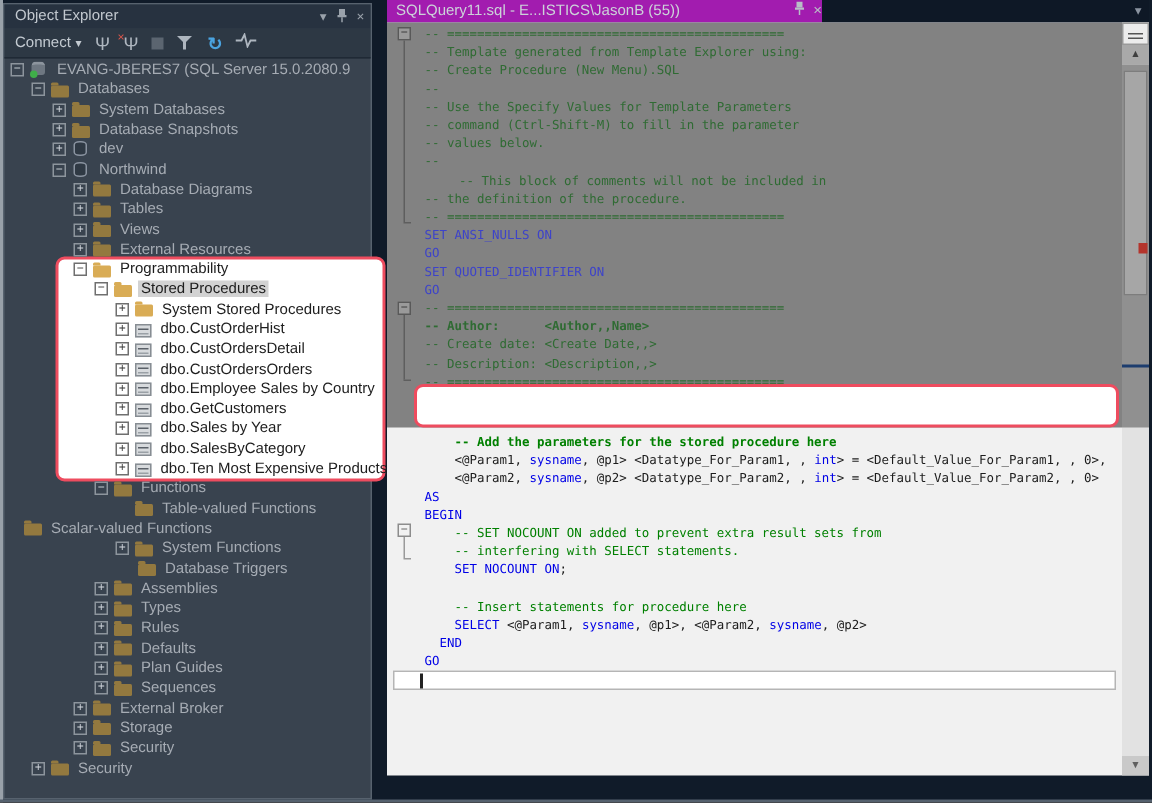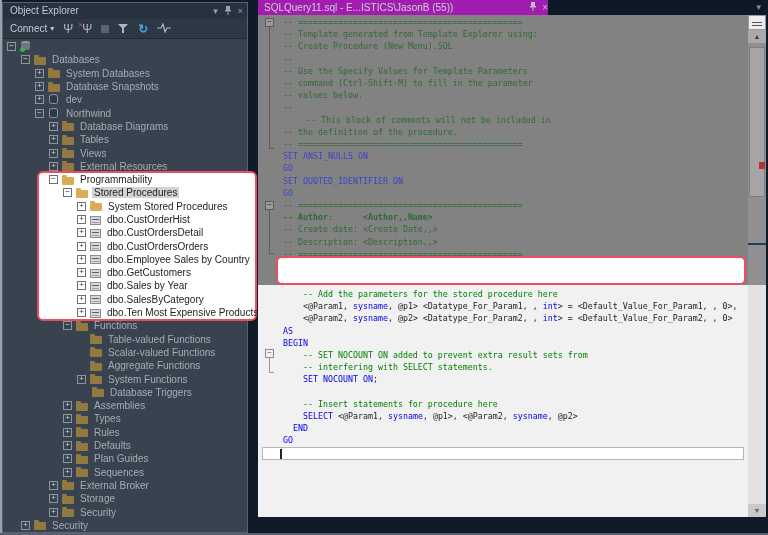--- a/index.html
+++ b/index.html
@@ -150,20 +150,21 @@
         <svg width="14" height="10" viewBox="0 0 14 10">
             <polyline points="0,5 4,5 6,1 8,9 10,5 14,5" stroke="#aeb6bf" stroke-width="1.2" fill="none"></polyline>
           </svg>
       </span>
     </div>
     <div id="oe-box"></div>
     <div id="oe-tree">
         <div class="tree-row" style="padding-left: 4px;">
           <span class="expand">−</span>
           <span class="tree-icon icon-server"></span>
+          <span class="tree-label">EVANG-JBERES7 (SQL Server 15.0.2080.9</span>
         </div>
         <div class="tree-row" style="padding-left: 18px;">
           <span class="expand">−</span>
           <span class="tree-icon icon-folder"></span>
           <span class="tree-label">Databases</span>
         </div>
         <div class="tree-row" style="padding-left: 32px;">
           <span class="expand">+</span>
           <span class="tree-icon icon-folder"></span>
           <span class="tree-label">System Databases</span>
@@ -261,29 +262,24 @@
         <div class="tree-row" style="padding-left: 60px;">
           <span class="expand">−</span>
           <span class="tree-icon icon-folder"></span>
           <span class="tree-label">Functions</span>
         </div>
         <div class="tree-row" style="padding-left: 74px;">
           <span class="expand none"></span>
           <span class="tree-icon icon-folder"></span>
           <span class="tree-label">Table-valued Functions</span>
         </div>
-        <div class="tree-row" style="padding-left: 74px;">
+        <div class="tree-row" style="">
           <span class="expand none"></span>
           <span class="tree-icon icon-folder"></span>
           <span class="tree-label">Scalar-valued Functions</span>
-        </div>
-        <div class="tree-row" style="padding-left: 74px;">
-          <span class="expand none"></span>
-          <span class="tree-icon icon-folder"></span>
-          <span class="tree-label">Aggregate Functions</span>
         </div>
         <div class="tree-row" style="padding-left: 74px;">
           <span class="expand">+</span>
           <span class="tree-icon icon-folder"></span>
           <span class="tree-label">System Functions</span>
         </div>
         <div class="tree-row" style="padding-left: 76px;">
           <span class="expand none"></span>
           <span class="tree-icon icon-folder"></span>
           <span class="tree-label">Database Triggers</span>
@@ -385,21 +381,21 @@
           <div class="code-line dim" style="top: 135.2px;"><span class="tok-k">SET ANSI_NULLS ON</span></div>
           <div class="code-line dim" style="top: 147.4px;"><span class="tok-k">GO</span></div>
           <div class="code-line dim" style="top: 159.6px;"><span class="tok-k">SET QUOTED_IDENTIFIER ON</span></div>
           <div class="code-line dim" style="top: 171.8px;"><span class="tok-k">GO</span></div>
           <div class="code-line dim" style="top: 184px;"><span class="tok-g">-- =============================================</span></div>
           <div class="code-line dim" style="top: 196.2px; font-weight: bold;"><span class="tok-g">-- Author:      &lt;Author,,Name&gt;</span></div>
           <div class="code-line dim" style="top: 208.4px;"><span class="tok-g">-- Create date: &lt;Create Date,,&gt;</span></div>
           <div class="code-line dim" style="top: 220.6px;"><span class="tok-g">-- Description: &lt;Description,,&gt;</span></div>
           <div class="code-line dim" style="top: 232.8px;"><span class="tok-g">-- =============================================</span></div>
           <div class="code-line dim" style="top: 245px;"></div>
-          <div class="code-line bright" style="top: 273px;"><span class="tok-g">    -- Add the parameters for the stored procedure here</span></div>
+          <div class="code-line bright" style="top: 273px; font-weight: bold;"><span class="tok-g">    -- Add the parameters for the stored procedure here</span></div>
           <div class="code-line bright" style="top: 285.2px;"><span class="tok-p">    &lt;@Param1, </span><span class="tok-k">sysname</span><span class="tok-p">, @p1&gt; &lt;Datatype_For_Param1, , </span><span class="tok-k">int</span><span class="tok-p">&gt; = &lt;Default_Value_For_Param1, , 0&gt;,</span></div>
           <div class="code-line bright" style="top: 297.4px;"><span class="tok-p">    &lt;@Param2, </span><span class="tok-k">sysname</span><span class="tok-p">, @p2&gt; &lt;Datatype_For_Param2, , </span><span class="tok-k">int</span><span class="tok-p">&gt; = &lt;Default_Value_For_Param2, , 0&gt;</span></div>
           <div class="code-line bright" style="top: 309.6px;"><span class="tok-k">AS</span></div>
           <div class="code-line bright" style="top: 321.8px;"><span class="tok-k">BEGIN</span></div>
           <div class="code-line bright" style="top: 334px;"><span class="tok-g">    -- SET NOCOUNT ON added to prevent extra result sets from</span></div>
           <div class="code-line bright" style="top: 346px;"><span class="tok-g">    -- interfering with SELECT statements.</span></div>
           <div class="code-line bright" style="top: 358.4px;"><span class="tok-p">    </span><span class="tok-k">SET NOCOUNT ON</span><span class="tok-p">;</span></div>
           <div class="code-line bright" style="top: 370.6px;"></div>
           <div class="code-line bright" style="top: 382.8px;"><span class="tok-g">    -- Insert statements for procedure here</span></div>
           <div class="code-line bright" style="top: 395px;"><span class="tok-p">    </span><span class="tok-k">SELECT</span><span class="tok-p"> &lt;@Param1, </span><span class="tok-k">sysname</span><span class="tok-p">, @p1&gt;, &lt;@Param2, </span><span class="tok-k">sysname</span><span class="tok-p">, @p2&gt;</span></div>

